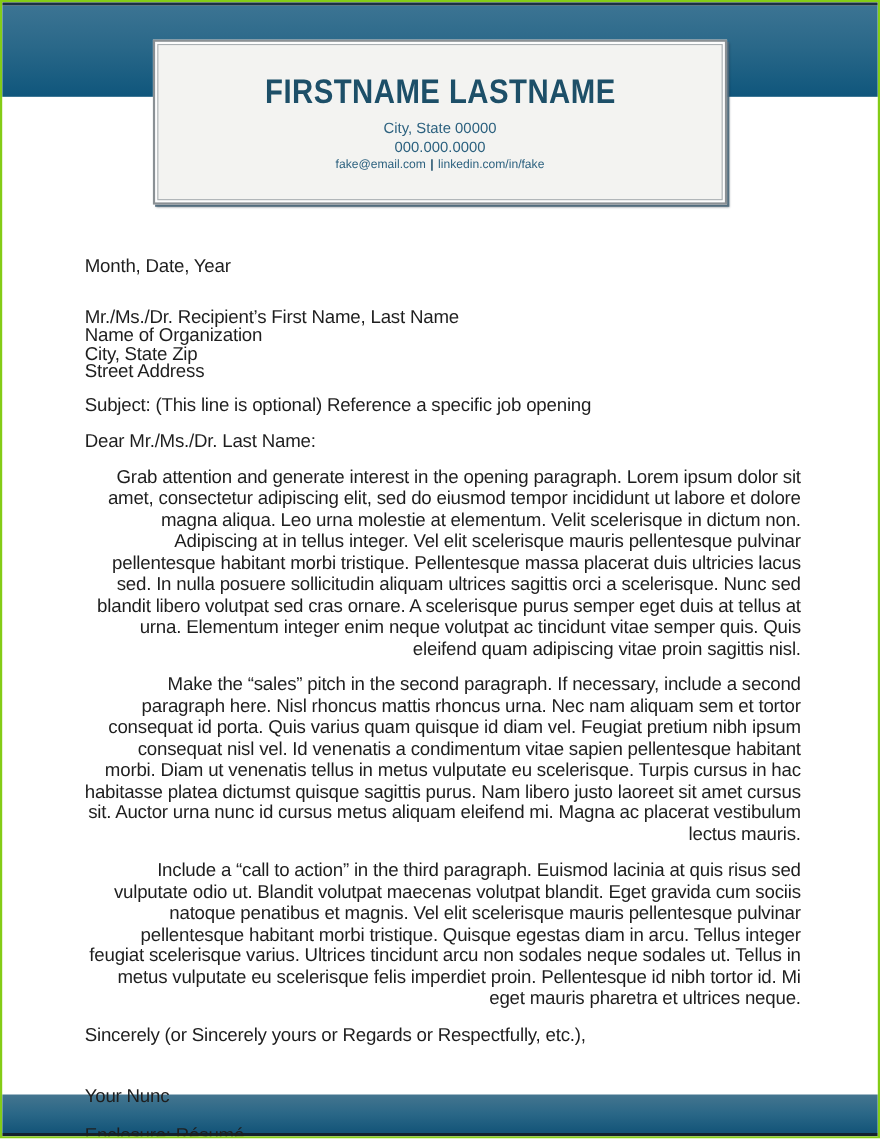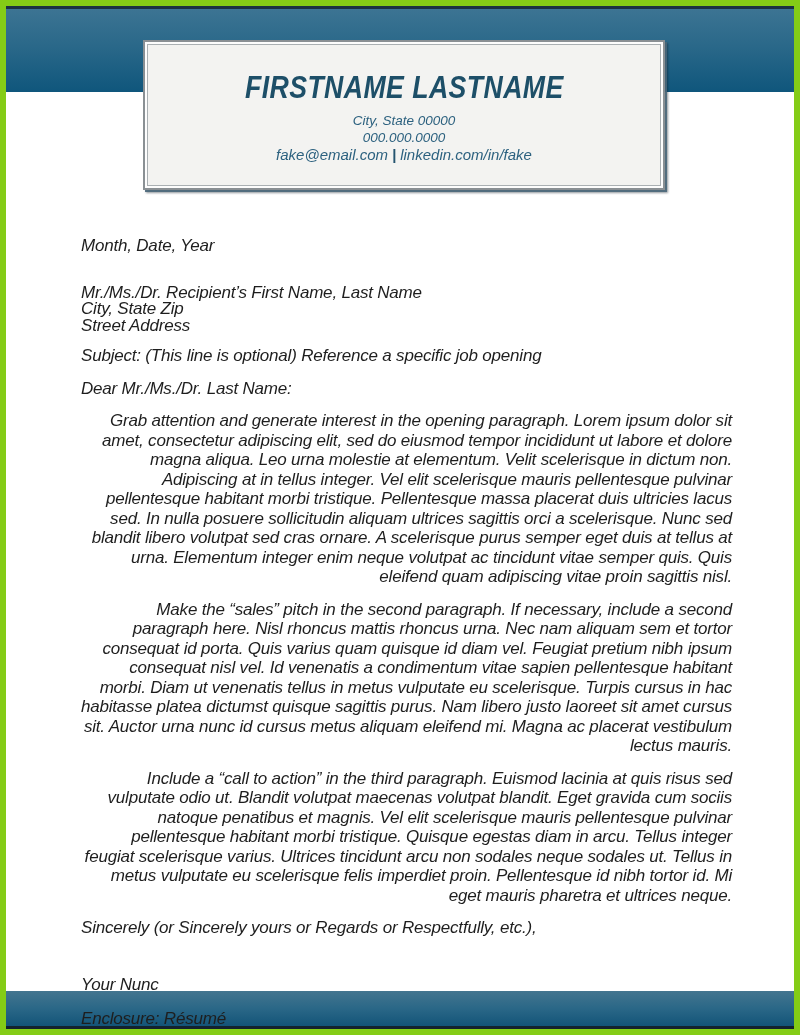--- a/index.html
+++ b/index.html
@@ -4,23 +4,22 @@
 <style>
   * { margin: 0; padding: 0; box-sizing: border-box; }
   html, body { background: #ffffff; }
   body { font-family: "Liberation Sans", sans-serif; }
 
   .page {
     position: relative;
     width: 800px;
     height: 1035px;
     background: #ffffff;
-    border: 6px solid #84cc16;
+    border: 2px solid #84cc16;
     overflow: hidden;
-    font-style: italic;
   }
 
   
   .banner-top {
     position: absolute;
     left: 0; top: 0; right: 0;
     height: 86px;
     background: linear-gradient(to bottom, #3c7493 0%, #2a6889 45%, #0f567c 100%);
     border-top: 3px solid #1a3142;
   }
@@ -62,21 +61,21 @@
     white-space: nowrap;
     line-height: 1.1;
     margin-bottom: 7px;
   }
   .contact-line {
     font-size: 13.5px;
     line-height: 17px;
     color: #2c617f;
     text-align: left;
   }
-  .contact-links { font-size: 15px; line-height: 17px; color: #2c617f; }
+  .contact-links { font-size: 11px; line-height: 17px; color: #2c617f; }
   .contact-links .sep { font-weight: bold; margin: 0 4px; color: #24546f; }
 
   
   .letter {
     position: absolute;
     left: 75px; top: 230px;
     width: 651px;
     font-size: 17px;
     letter-spacing: -0.2px;
     color: #1e1e1e;
@@ -109,20 +108,21 @@
       </div>
     </div>
   </div>
 
   <div class="letter">
 
     <p class="date-line">Month, Date, Year</p>
 
     <div class="address-block">
       <div>Mr./Ms./Dr. Recipient’s First Name, Last Name</div>
+      <div>Name of Organization</div>
       <div>City, State Zip</div>
       <div>Street Address</div>
     </div>
 
     <p class="subject-line">Subject: (This line is optional) Reference a specific job opening</p>
 
     <p class="salutation-line">Dear Mr./Ms./Dr. Last Name:</p>
 
     <p class="body-paragraph">Grab attention and generate interest in the opening paragraph. Lorem ipsum dolor sit amet, consectetur adipiscing elit, sed do eiusmod tempor incididunt ut labore et dolore magna aliqua. Leo urna molestie at elementum. Velit scelerisque in dictum non. Adipiscing at in tellus integer. Vel elit scelerisque mauris pellentesque pulvinar pellentesque habitant morbi tristique. Pellentesque massa placerat duis ultricies lacus sed. In nulla posuere sollicitudin aliquam ultrices sagittis orci a scelerisque. Nunc sed blandit libero volutpat sed cras ornare. A scelerisque purus semper eget duis at tellus at urna. Elementum integer enim neque volutpat ac tincidunt vitae semper quis. Quis eleifend quam adipiscing vitae proin sagittis nisl.</p>
 

